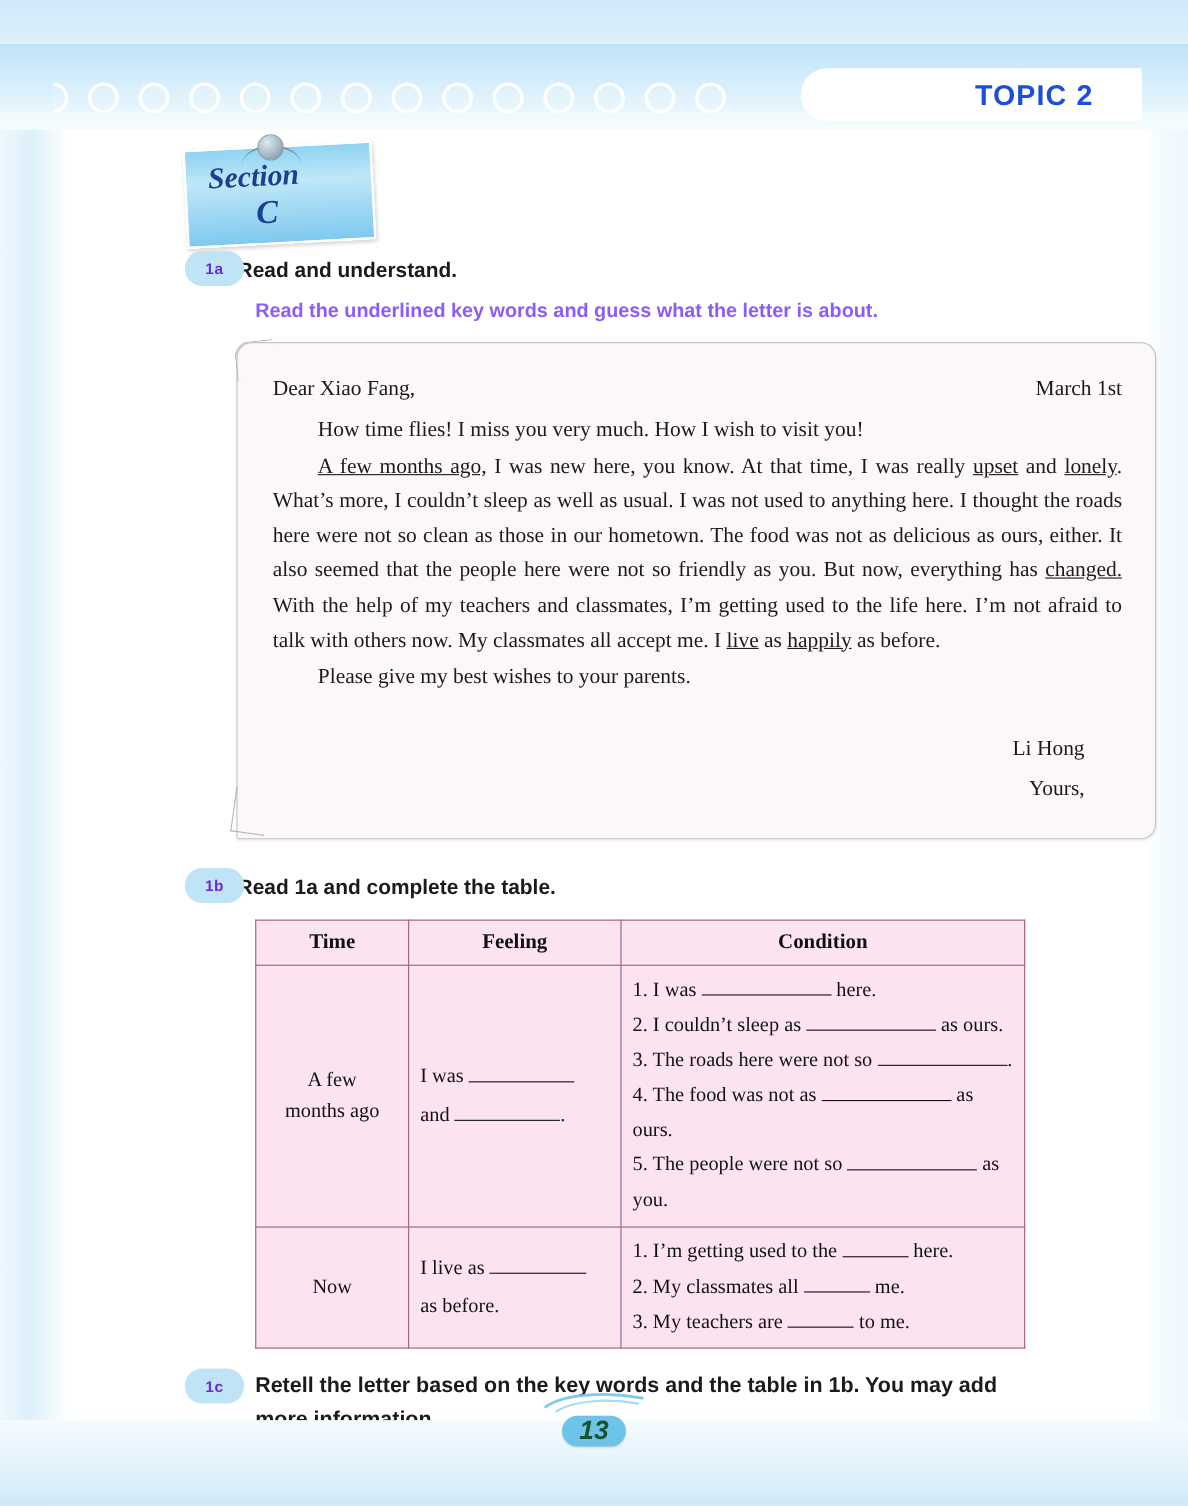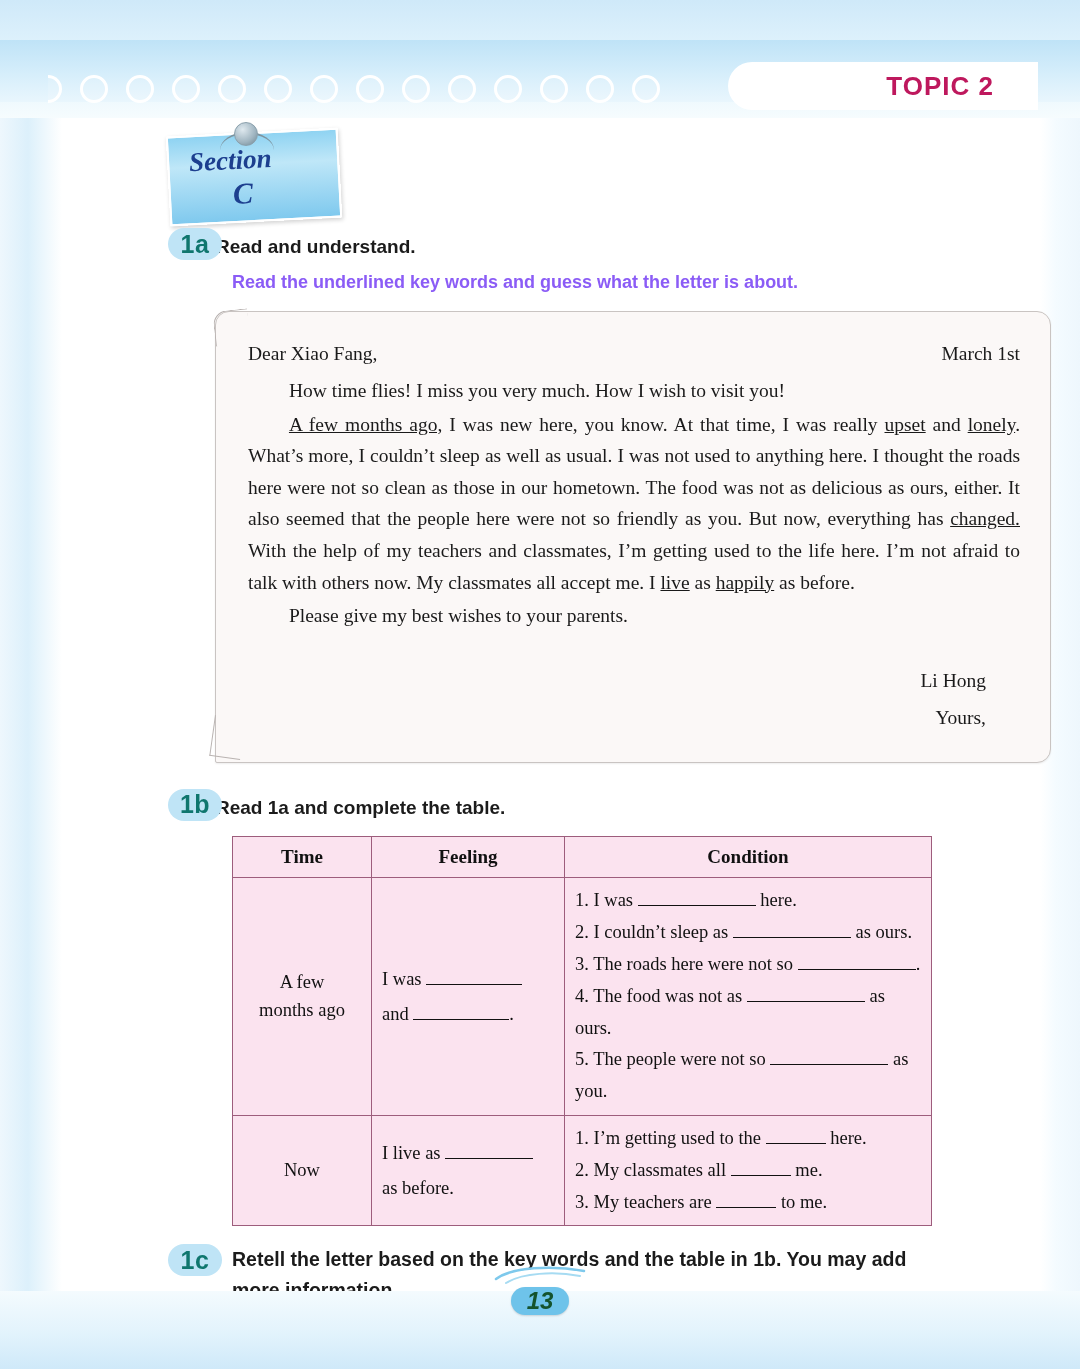--- a/index.html
+++ b/index.html
@@ -78,21 +78,21 @@
     border-radius: 24px 0 0 24px;
     display: flex;
     align-items: center;
     justify-content: flex-end;
     padding-right: 44px;
     box-sizing: border-box;
   }
   .topic-pill span {
     font-size: 26px;
     font-weight: bold;
-    color: #be185d;
+    color: #1d4ed8;
     letter-spacing: 1px;
   }
 
   
   .section-tab {
     position: absolute;
     left: 168px; top: 118px;
     width: 172px; height: 110px;
   }
   .section-card {
@@ -151,23 +151,23 @@
     position: relative;
     margin-left: 168px;
     margin-bottom: 4px;
   }
   .badge {
     position: absolute;
     left: 0; top: 0;
     width: 54px; height: 32px;
     border-radius: 16px;
     background: #bfe4f6;
-    color: #0f766e;
-    font-weight: bold;
-    font-size: 25px;
+    color: #6d28d9;
+    font-weight: bold;
+    font-size: 14px;
     display: flex;
     align-items: center;
     justify-content: center;
     letter-spacing: 0.5px;
   }
   .task-title {
     margin-left: 48px;
     font-size: 19px;
     font-weight: bold;
     color: #1b1b1b;

